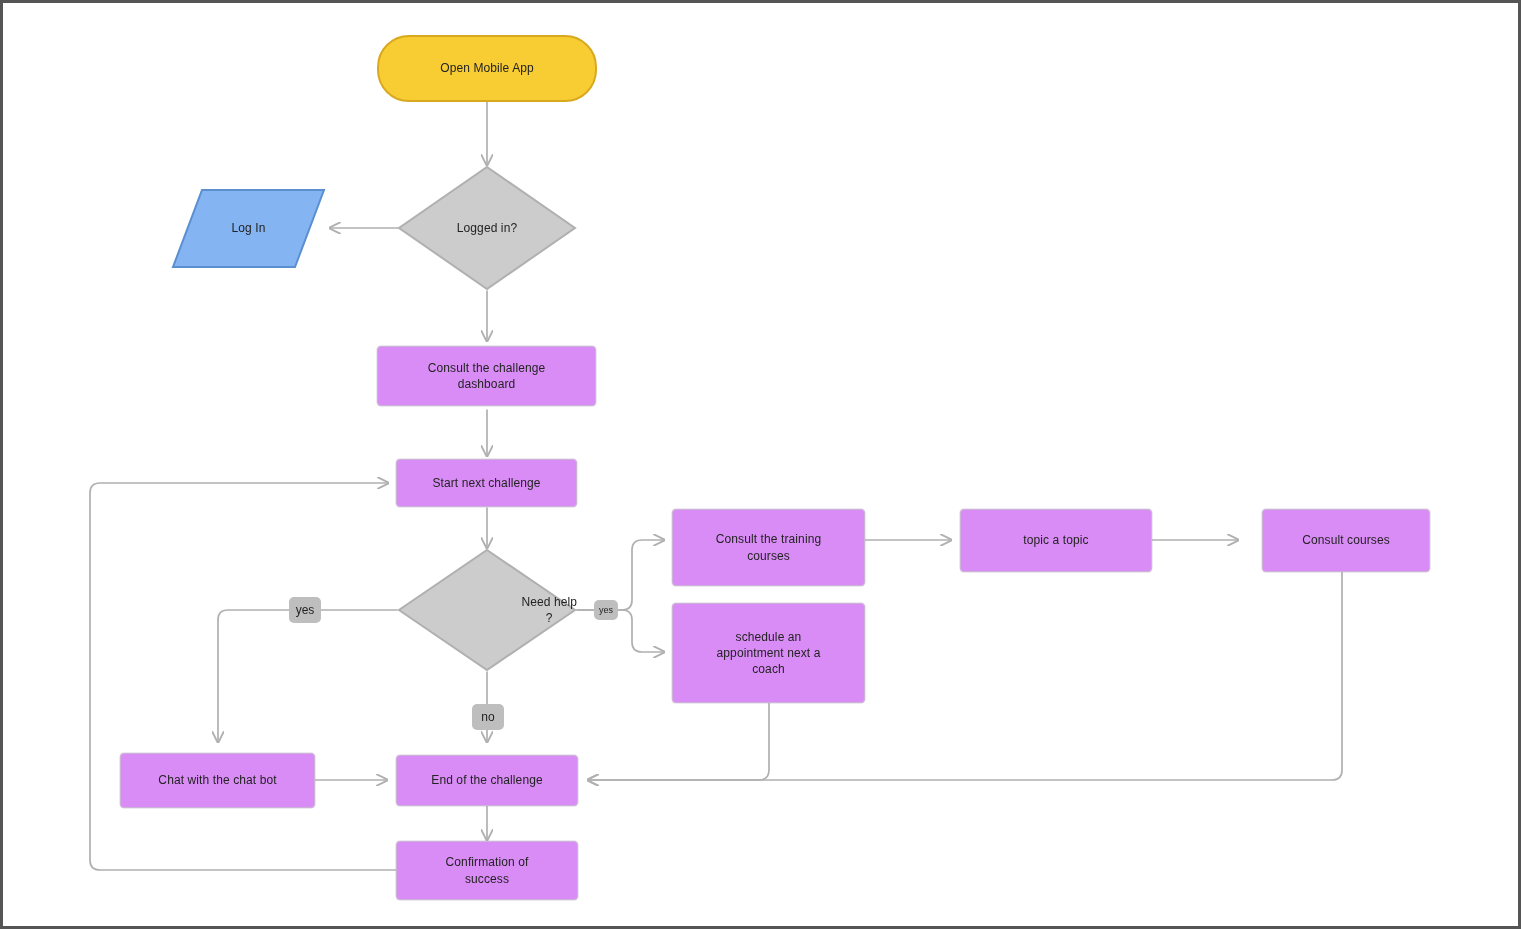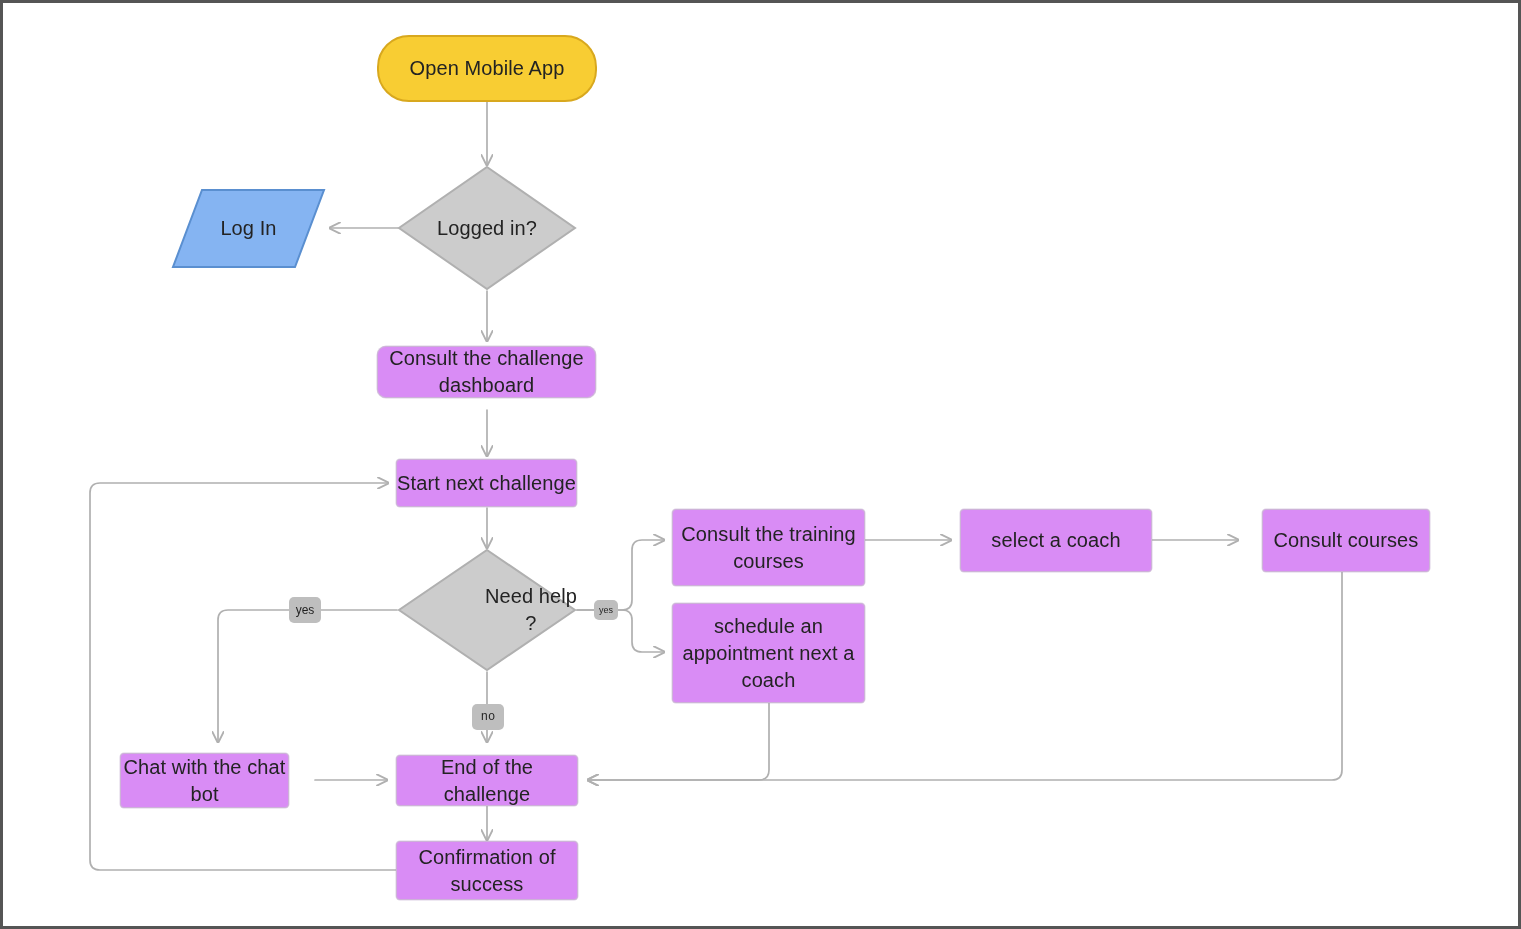--- a/index.html
+++ b/index.html
@@ -28,21 +28,21 @@
     pointer-events: none;
   }
   .node {
     position: absolute;
     box-sizing: border-box;
     display: flex;
     align-items: center;
     justify-content: center;
     text-align: center;
     color: #232323;
-    font-size: 20px;
+    font-size: 12px;
     line-height: 1.35;
     letter-spacing: 0.1px;
     white-space: pre-line;
   }
   .node-process {
     background: #d98cf5;
     border: 1px solid #cdb2d8;
     border-radius: 4px;
     box-shadow: 0 0 0 0.5px rgba(180,150,195,0.45);
   }
@@ -162,21 +162,21 @@
     <span class="diamond-label">Logged in?</span>
   </div>
 
   <div class="node node-io" style="left:168px; top:185px; width:155px; height:81px;">
     <svg class="io-shape" viewBox="0 0 155 81" preserveAspectRatio="none">
       <polygon points="31,2 153,2 124,79 2,79" fill="#85b4f2" stroke="#5a8fd0" stroke-width="2"></polygon>
     </svg>
     <span class="io-label">Log In</span>
   </div>
 
-  <div class="node node-process" style="left:374px; top:343px; width:219px; height:52px;border-radius:9px;">
+  <div class="node node-process" style="left:374px; top:343px; width:219px; height:60px;">
     <span>Consult the challenge
 dashboard</span>
   </div>
 
   <div class="node node-process" style="left:393px; top:456px; width:181px; height:48px;">
     <span>Start next challenge</span>
   </div>
 
   <div class="node node-decision" style="left:394px; top:545px; width:180px; height:124px;justify-content:flex-end;">
     <svg class="diamond-shape" viewBox="0 0 180 124" preserveAspectRatio="none">
@@ -185,51 +185,51 @@
     <span class="diamond-label">Need help
 ?</span>
   </div>
 
   <div class="node node-process" style="left:669px; top:506px; width:193px; height:77px;">
     <span>Consult the training
 courses</span>
   </div>
 
   <div class="node node-process" style="left:957px; top:506px; width:192px; height:63px;">
-    <span>select a coach</span>
+    <span>topic a topic</span>
   </div>
 
   <div class="node node-process" style="left:1243px; top:506px; width:168px; height:63px;margin-left:16px;">
     <span>Consult courses</span>
   </div>
 
   <div class="node node-process" style="left:669px; top:600px; width:193px; height:100px;">
     <span>schedule an
 appointment next a
 coach</span>
   </div>
 
-  <div class="node node-process" style="left:117px; top:750px; width:169px; height:55px;">
+  <div class="node node-process" style="left:117px; top:750px; width:195px; height:55px;">
     <span>Chat with the chat bot</span>
   </div>
 
   <div class="node node-process" style="left:393px; top:752px; width:182px; height:51px;">
     <span>End of the challenge</span>
   </div>
 
   <div class="node node-process" style="left:393px; top:838px; width:182px; height:59px;">
     <span>Confirmation of
 success</span>
   </div>
 
   <div class="edge-label edge-label-lg" style="left:286px; top:594px;">
     <span>yes</span>
   </div>
 
   <div class="edge-label edge-label-sm" style="left:591px; top:597px;">
     <span>yes</span>
   </div>
 
-  <div class="edge-label edge-label-lg" style="left:469px; top:701px;font-family:Liberation Mono, monospace;">
+  <div class="edge-label edge-label-lg" style="left:469px; top:701px;">
     <span>no</span>
   </div>
 
 </div>
 
 </body></html>

